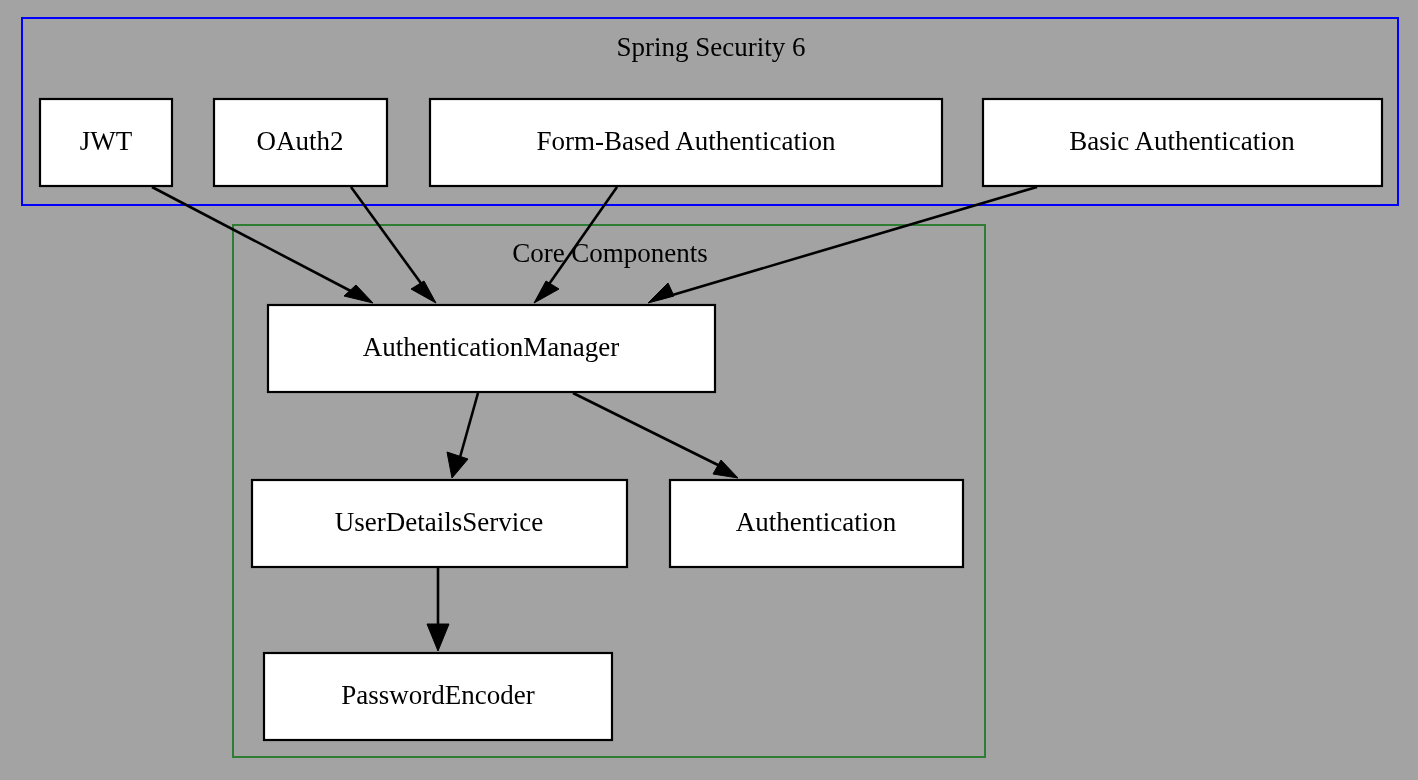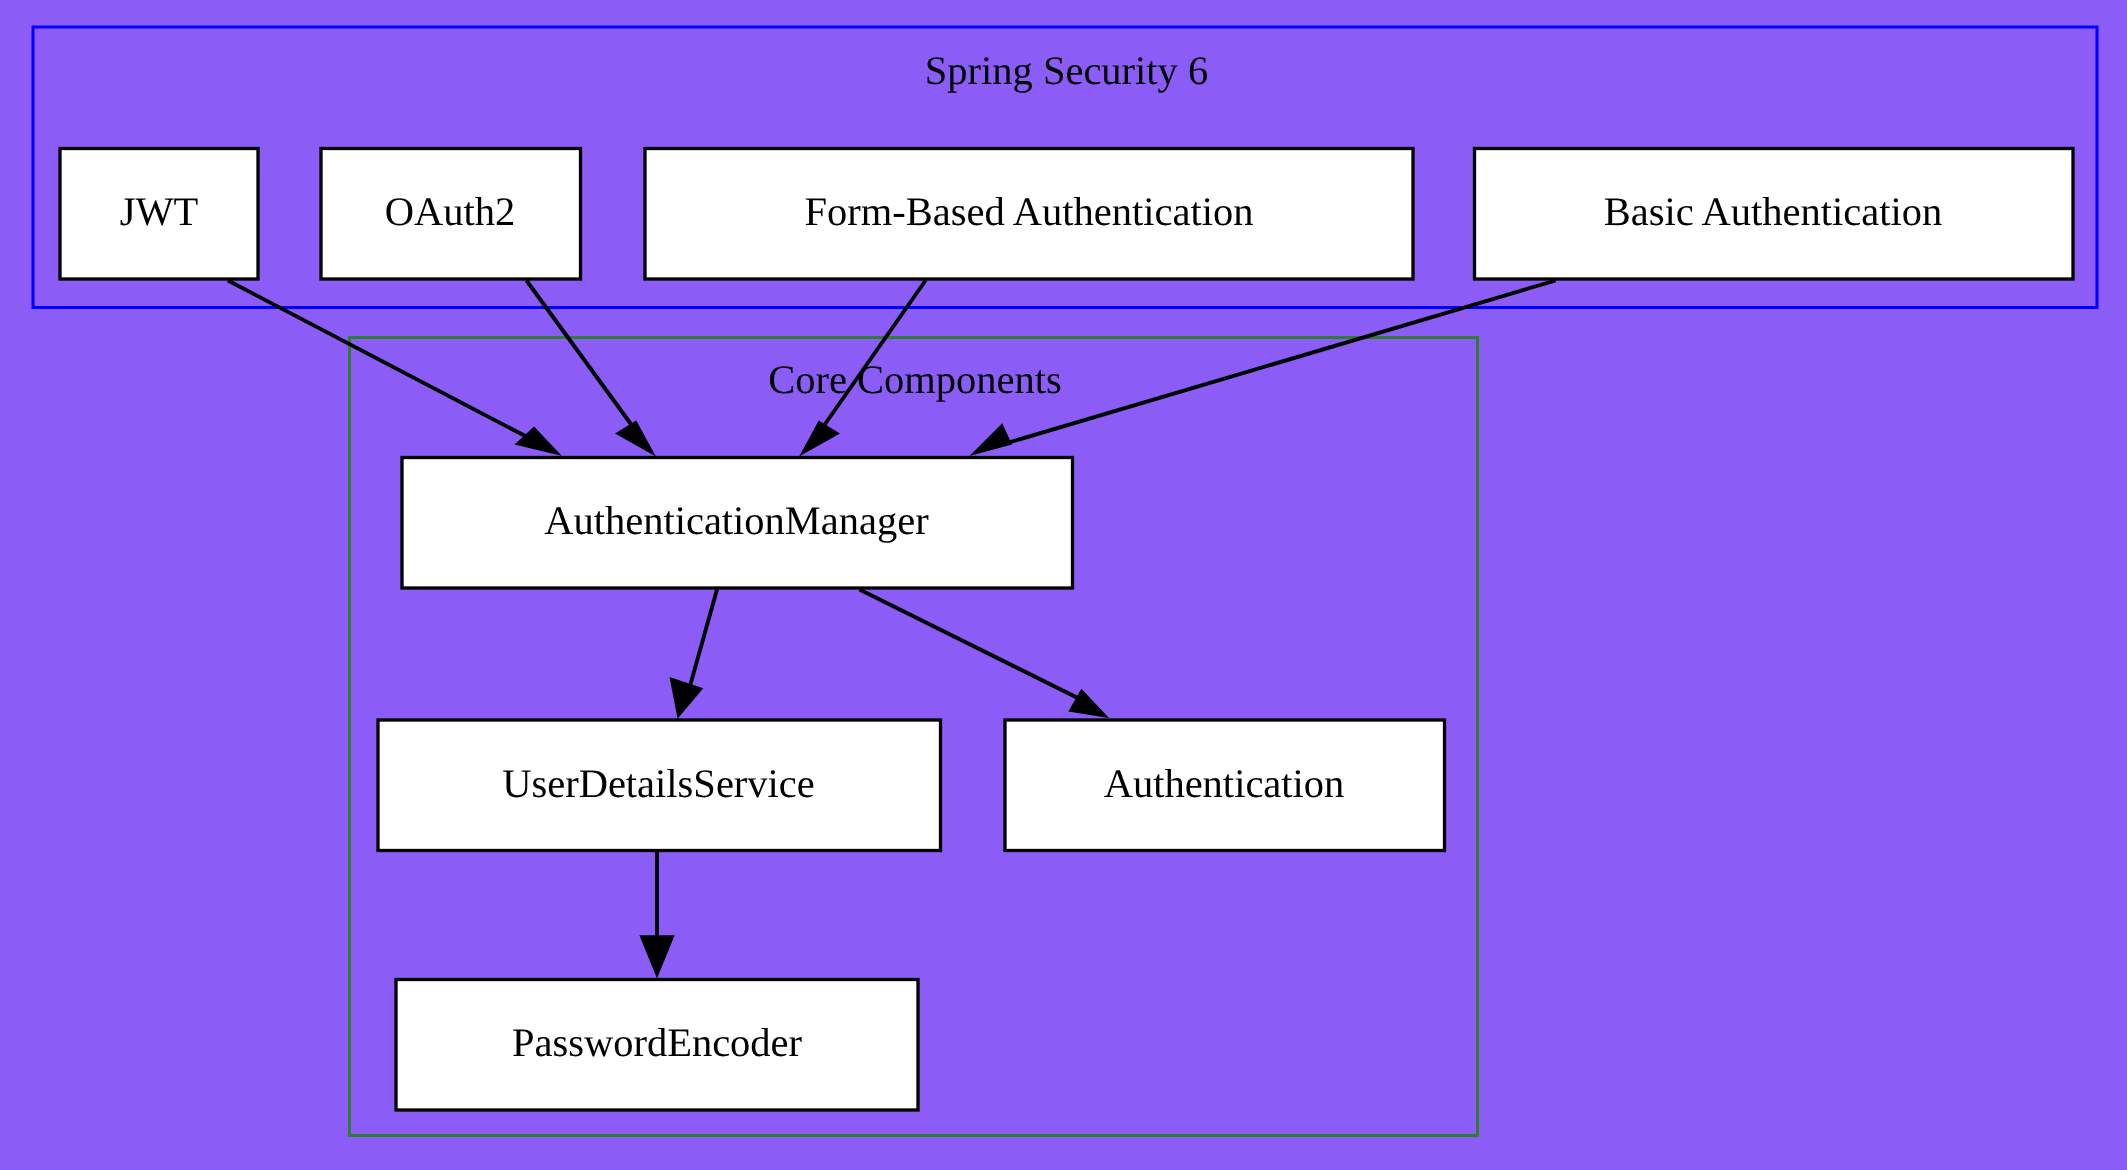--- a/index.html
+++ b/index.html
@@ -4,21 +4,21 @@
 <style>
   html, body {
     margin: 0;
     padding: 0;
     background: #ffffff;
   }
   #canvas {
     position: relative;
     width: 1418px;
     height: 780px;
-    background: #8b5cf6;
+    background: #a3a3a3;
     overflow: hidden;
     font-family: "Liberation Serif", "DejaVu Serif", serif;
   }
   #diagram-svg {
     position: absolute;
     left: 0;
     top: 0;
     width: 1418px;
     height: 780px;
   }

